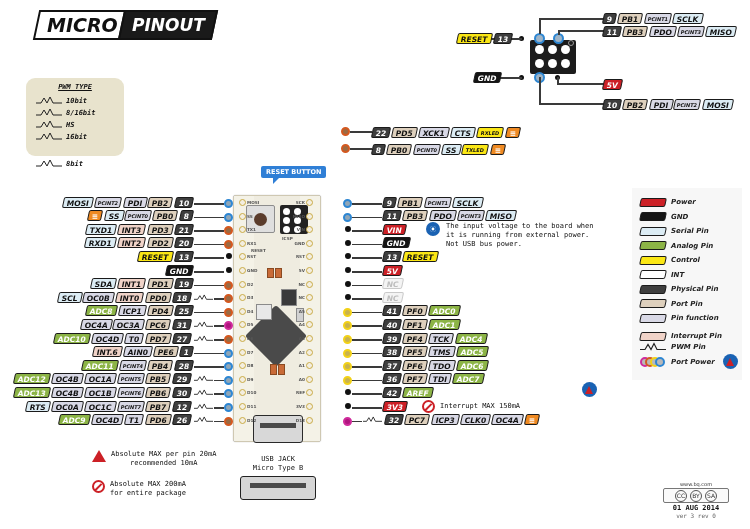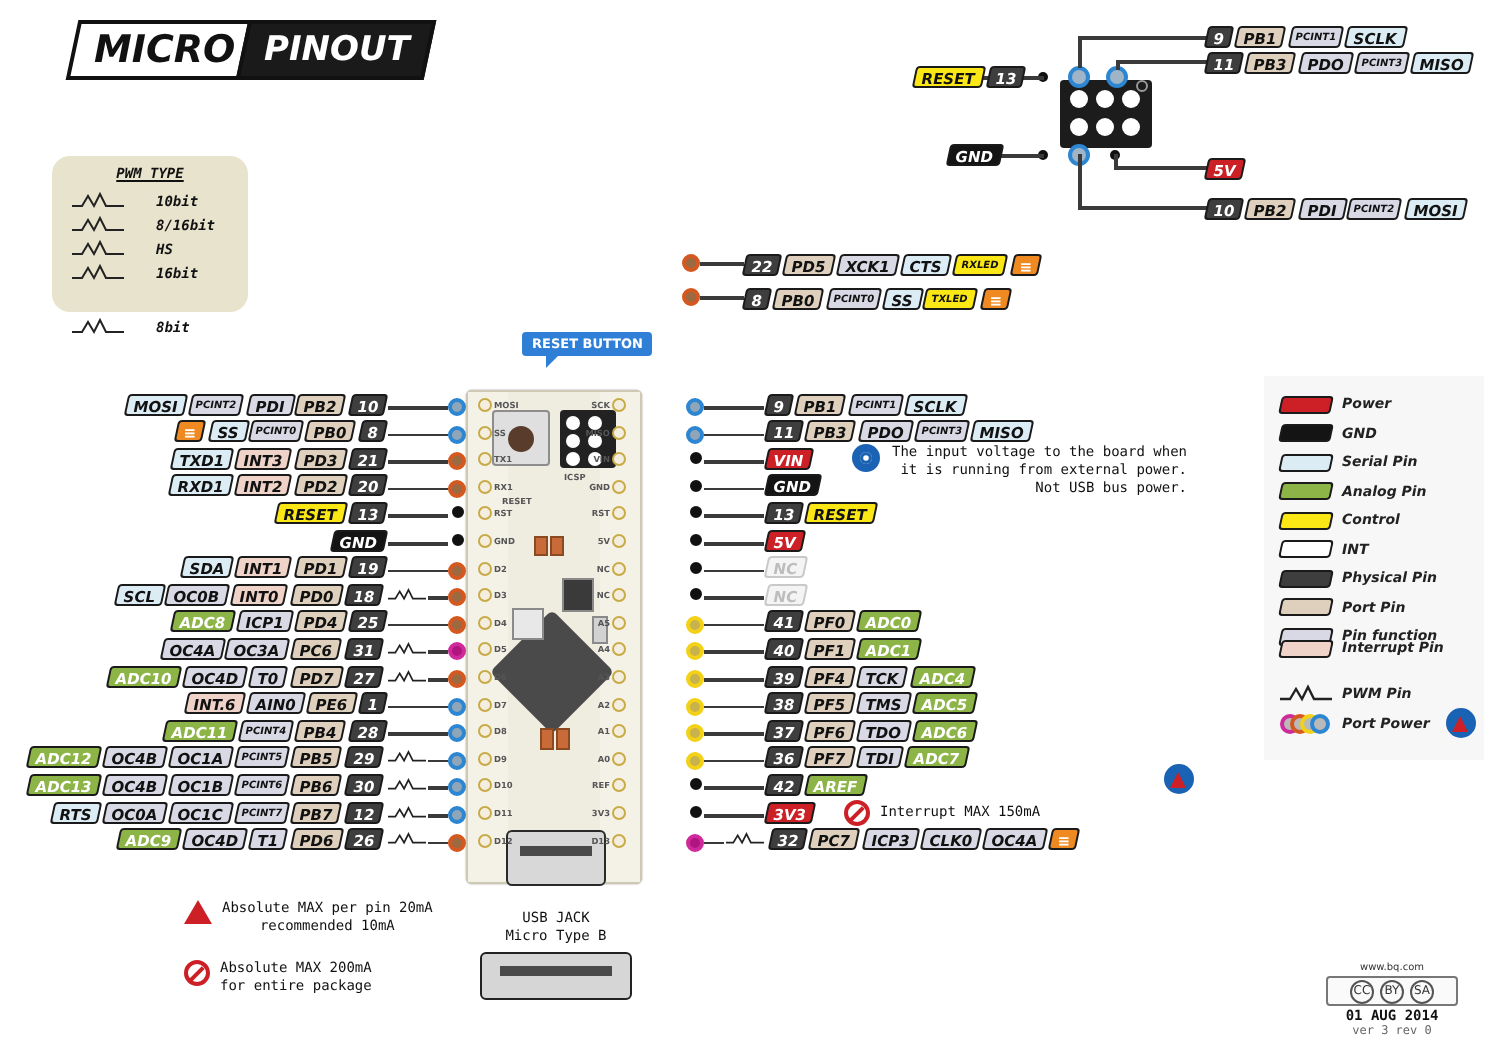--- a/index.html
+++ b/index.html
@@ -20,21 +20,21 @@
   .logo-txt{transform:skewX(12deg);font-family:"DejaVu Sans",sans-serif;
     font-weight:bold;font-style:italic;font-size:19px;letter-spacing:0px;}
   .logo-a .logo-txt{color:#111;}
   .logo-b .logo-txt{color:#fff;font-size:17px;}
 
   
   #pwmbox{left:26px;top:78px;width:98px;height:78px;background:#e8e3cd;
     border-radius:9px;}
   #pwmbox .ttl{position:absolute;left:0;right:0;top:5px;text-align:center;
     font-style:italic;font-weight:bold;font-size:7px;text-decoration:underline;color:#111;}
-  .pwmrow{position:absolute;left:10px;height:11px;display:flex;align-items:center;gap:16px;}
+  .pwmrow{position:absolute;left:10px;height:11px;display:flex;align-items:center;gap:4px;}
   .pwmrow .lbl{font-style:italic;font-weight:bold;font-size:7px;}
   .wv{width:26px;height:9px;}
 
   
   .badge{
     display:inline-block;
     transform:skewX(-12deg);
     border:1px solid #1a1a1a;
     border-radius:2px;
     padding:0 3px;
@@ -664,21 +664,21 @@
       <span class="badge b-port"><span>PC7</span></span>
       <span class="badge b-func"><span>ICP3</span></span>
       <span class="badge b-func"><span>CLK0</span></span>
       <span class="badge b-func"><span>OC4A</span></span>
       <span class="badge b-ser-ic"><span>≡</span></span>
     </div>
   </div>
 
 <div class="abs" style="left:426px;top:222px;display:flex;align-items:flex-start;gap:6px">
   <div class="eye"></div>
-  <div class="warntxt" style="white-space:pre-line;text-align:right">The input voltage to the board when
+  <div class="warntxt" style="white-space:pre-line;text-align:left">The input voltage to the board when
 it is running from external power.
 Not USB bus power.</div>
 </div>
 
 <div class="abs" style="left:422px;top:400px;display:flex;align-items:center;gap:5px">
   <div class="noent"></div>
   <div class="warntxt">Interrupt MAX 150mA</div>
 </div>
 
 <div class="abs" id="legend">
@@ -711,21 +711,21 @@
       <span class="lgtxt">Physical Pin</span>
     </div>
     <div class="lgrow" style="top: 109.5px;">
       <div class="swatch" style="background: rgb(222, 208, 189);"></div>
       <span class="lgtxt">Port Pin</span>
     </div>
     <div class="lgrow" style="top: 124px;">
       <div class="swatch" style="background: rgb(217, 217, 230);"></div>
       <span class="lgtxt">Pin function</span>
     </div>
-    <div class="lgrow" style="top: 130px; align-items: center;">
+    <div class="lgrow" style="top: 142px; align-items: center;">
       <div class="swatch" style="background: rgb(240, 211, 200);"></div>
       <span class="lgtxt">Interrupt Pin</span>
     </div>
     <div class="lgrow" style="top: 153px;">
       <svg viewBox="0 0 26 9" width="26" height="10">
         <path d="M0 7 L5 7 L8 2 L11 7 L14 1 L17 7 L26 7" stroke="#222" fill="none" stroke-width="1.2"></path>
       </svg>
       <span class="lgtxt">PWM Pin</span>
     </div>
     <div class="lgrow" style="top: 167.5px;">

